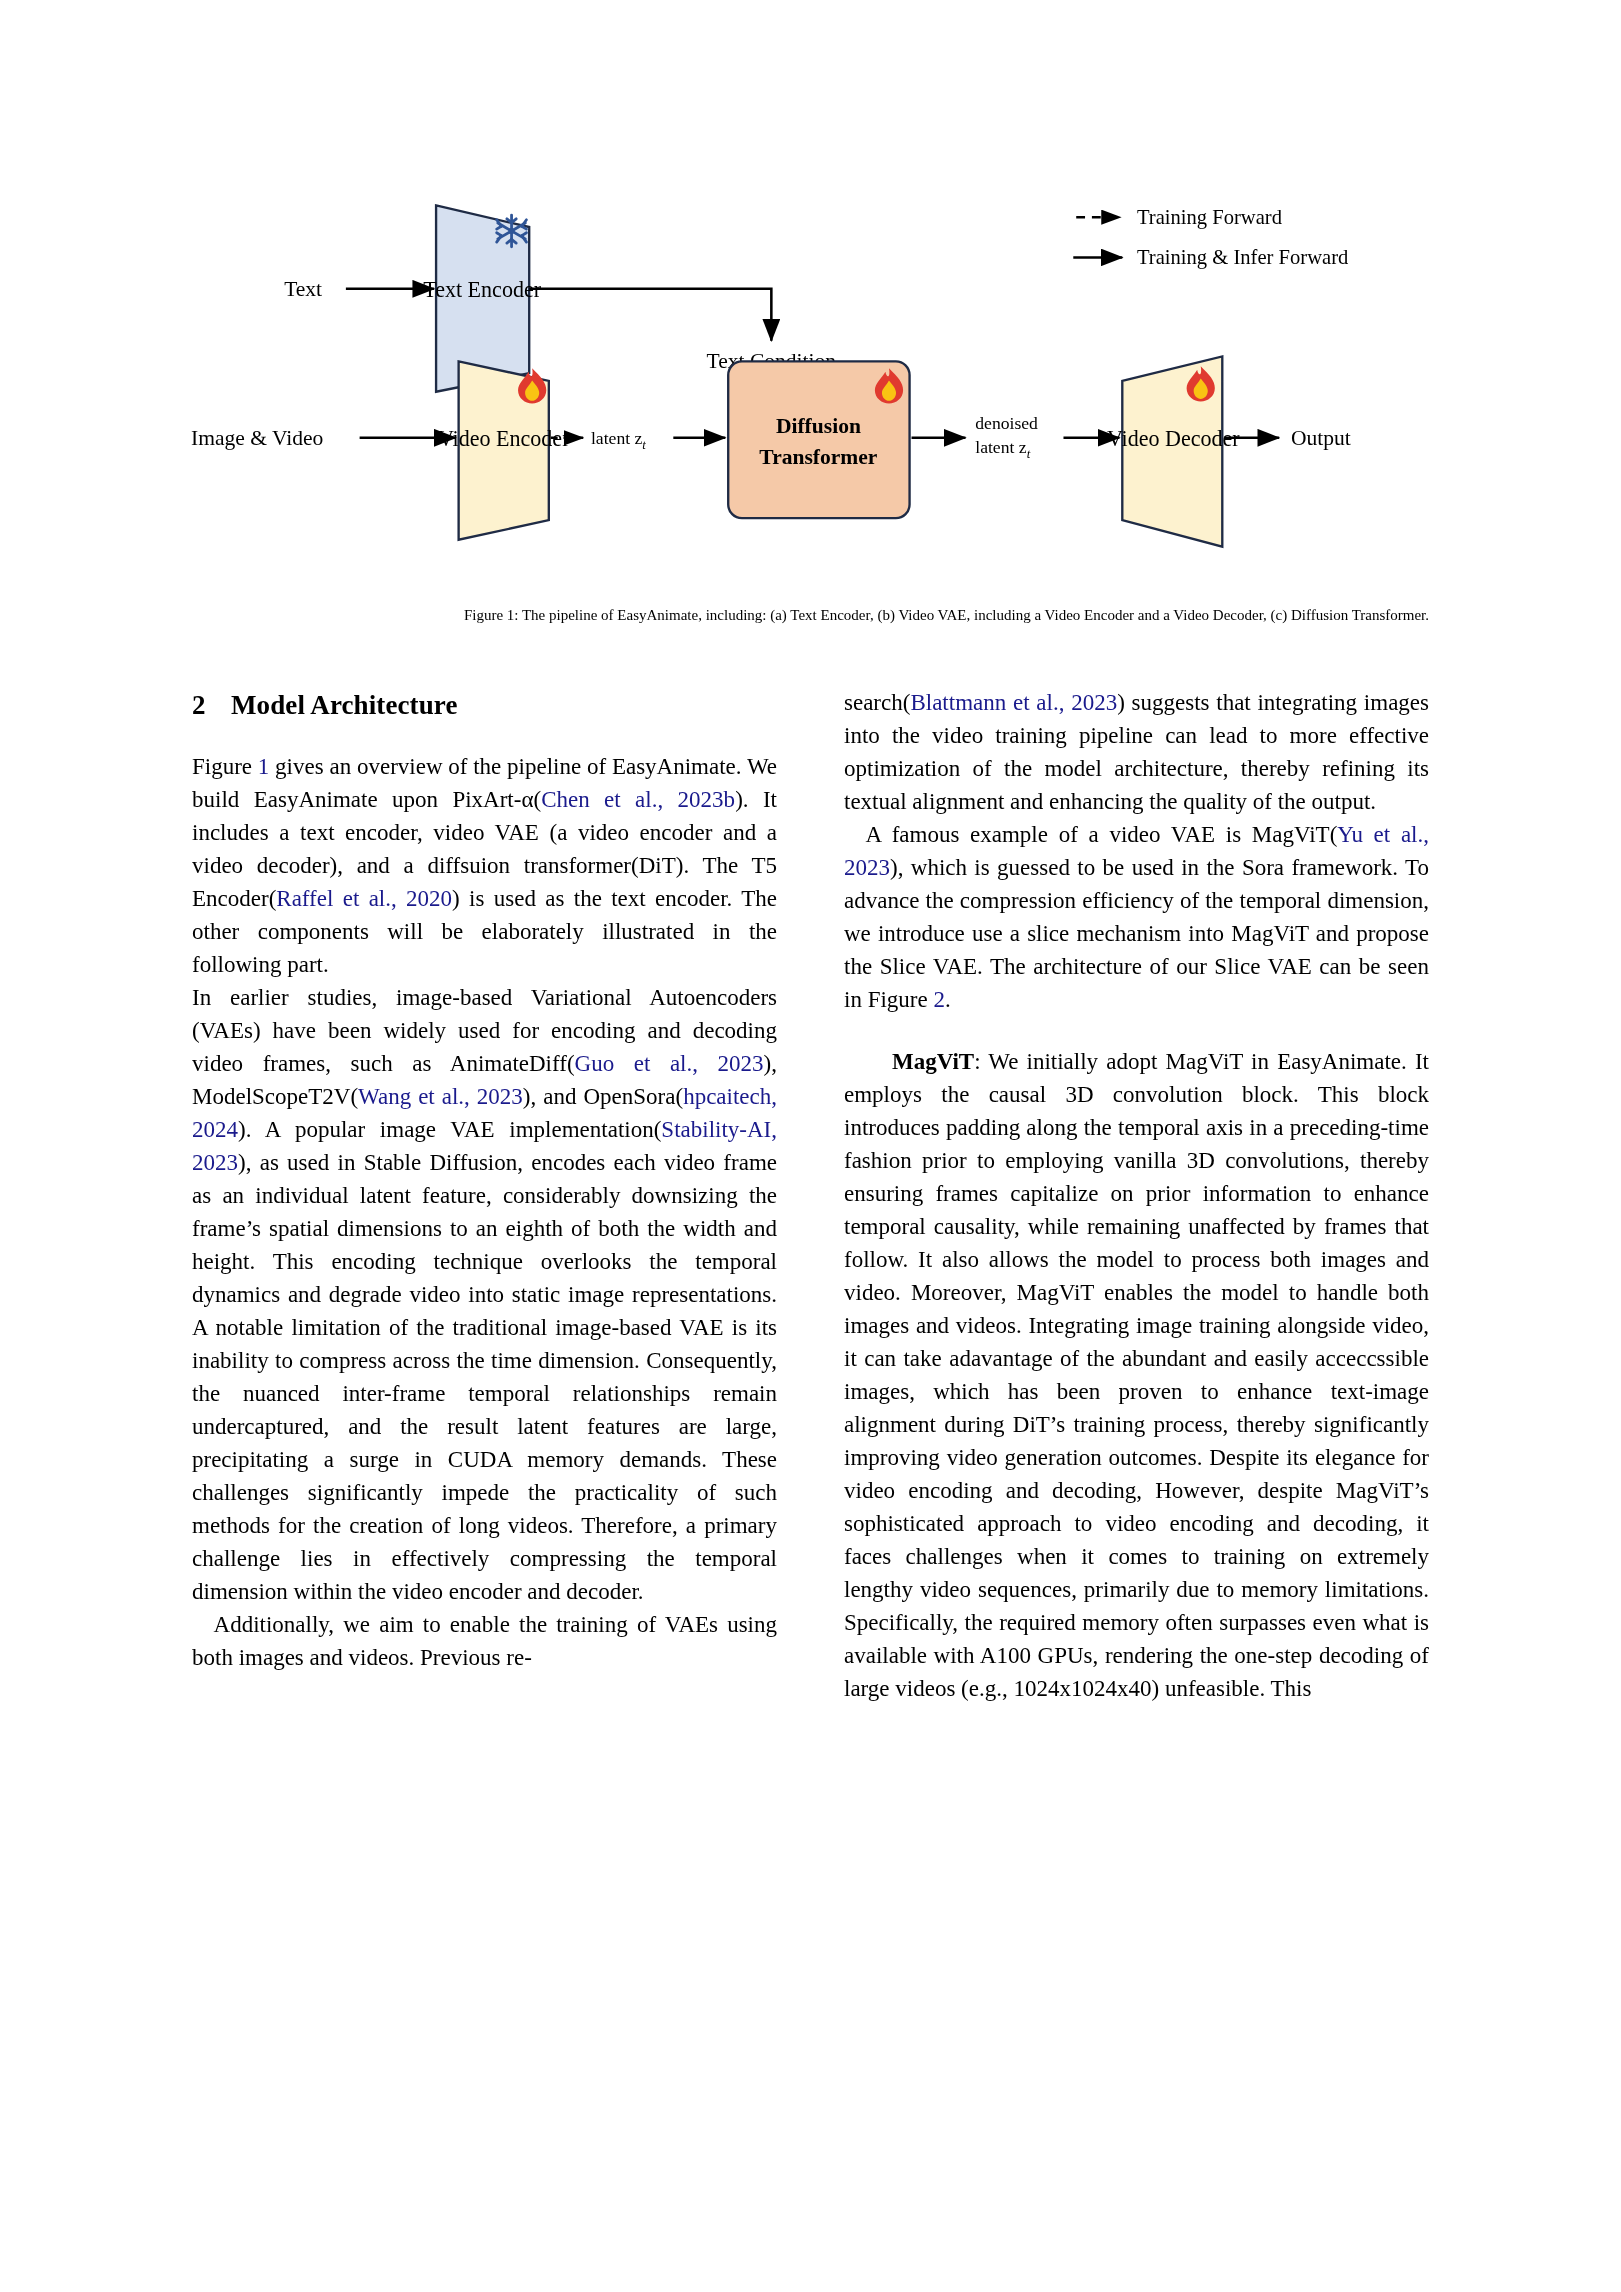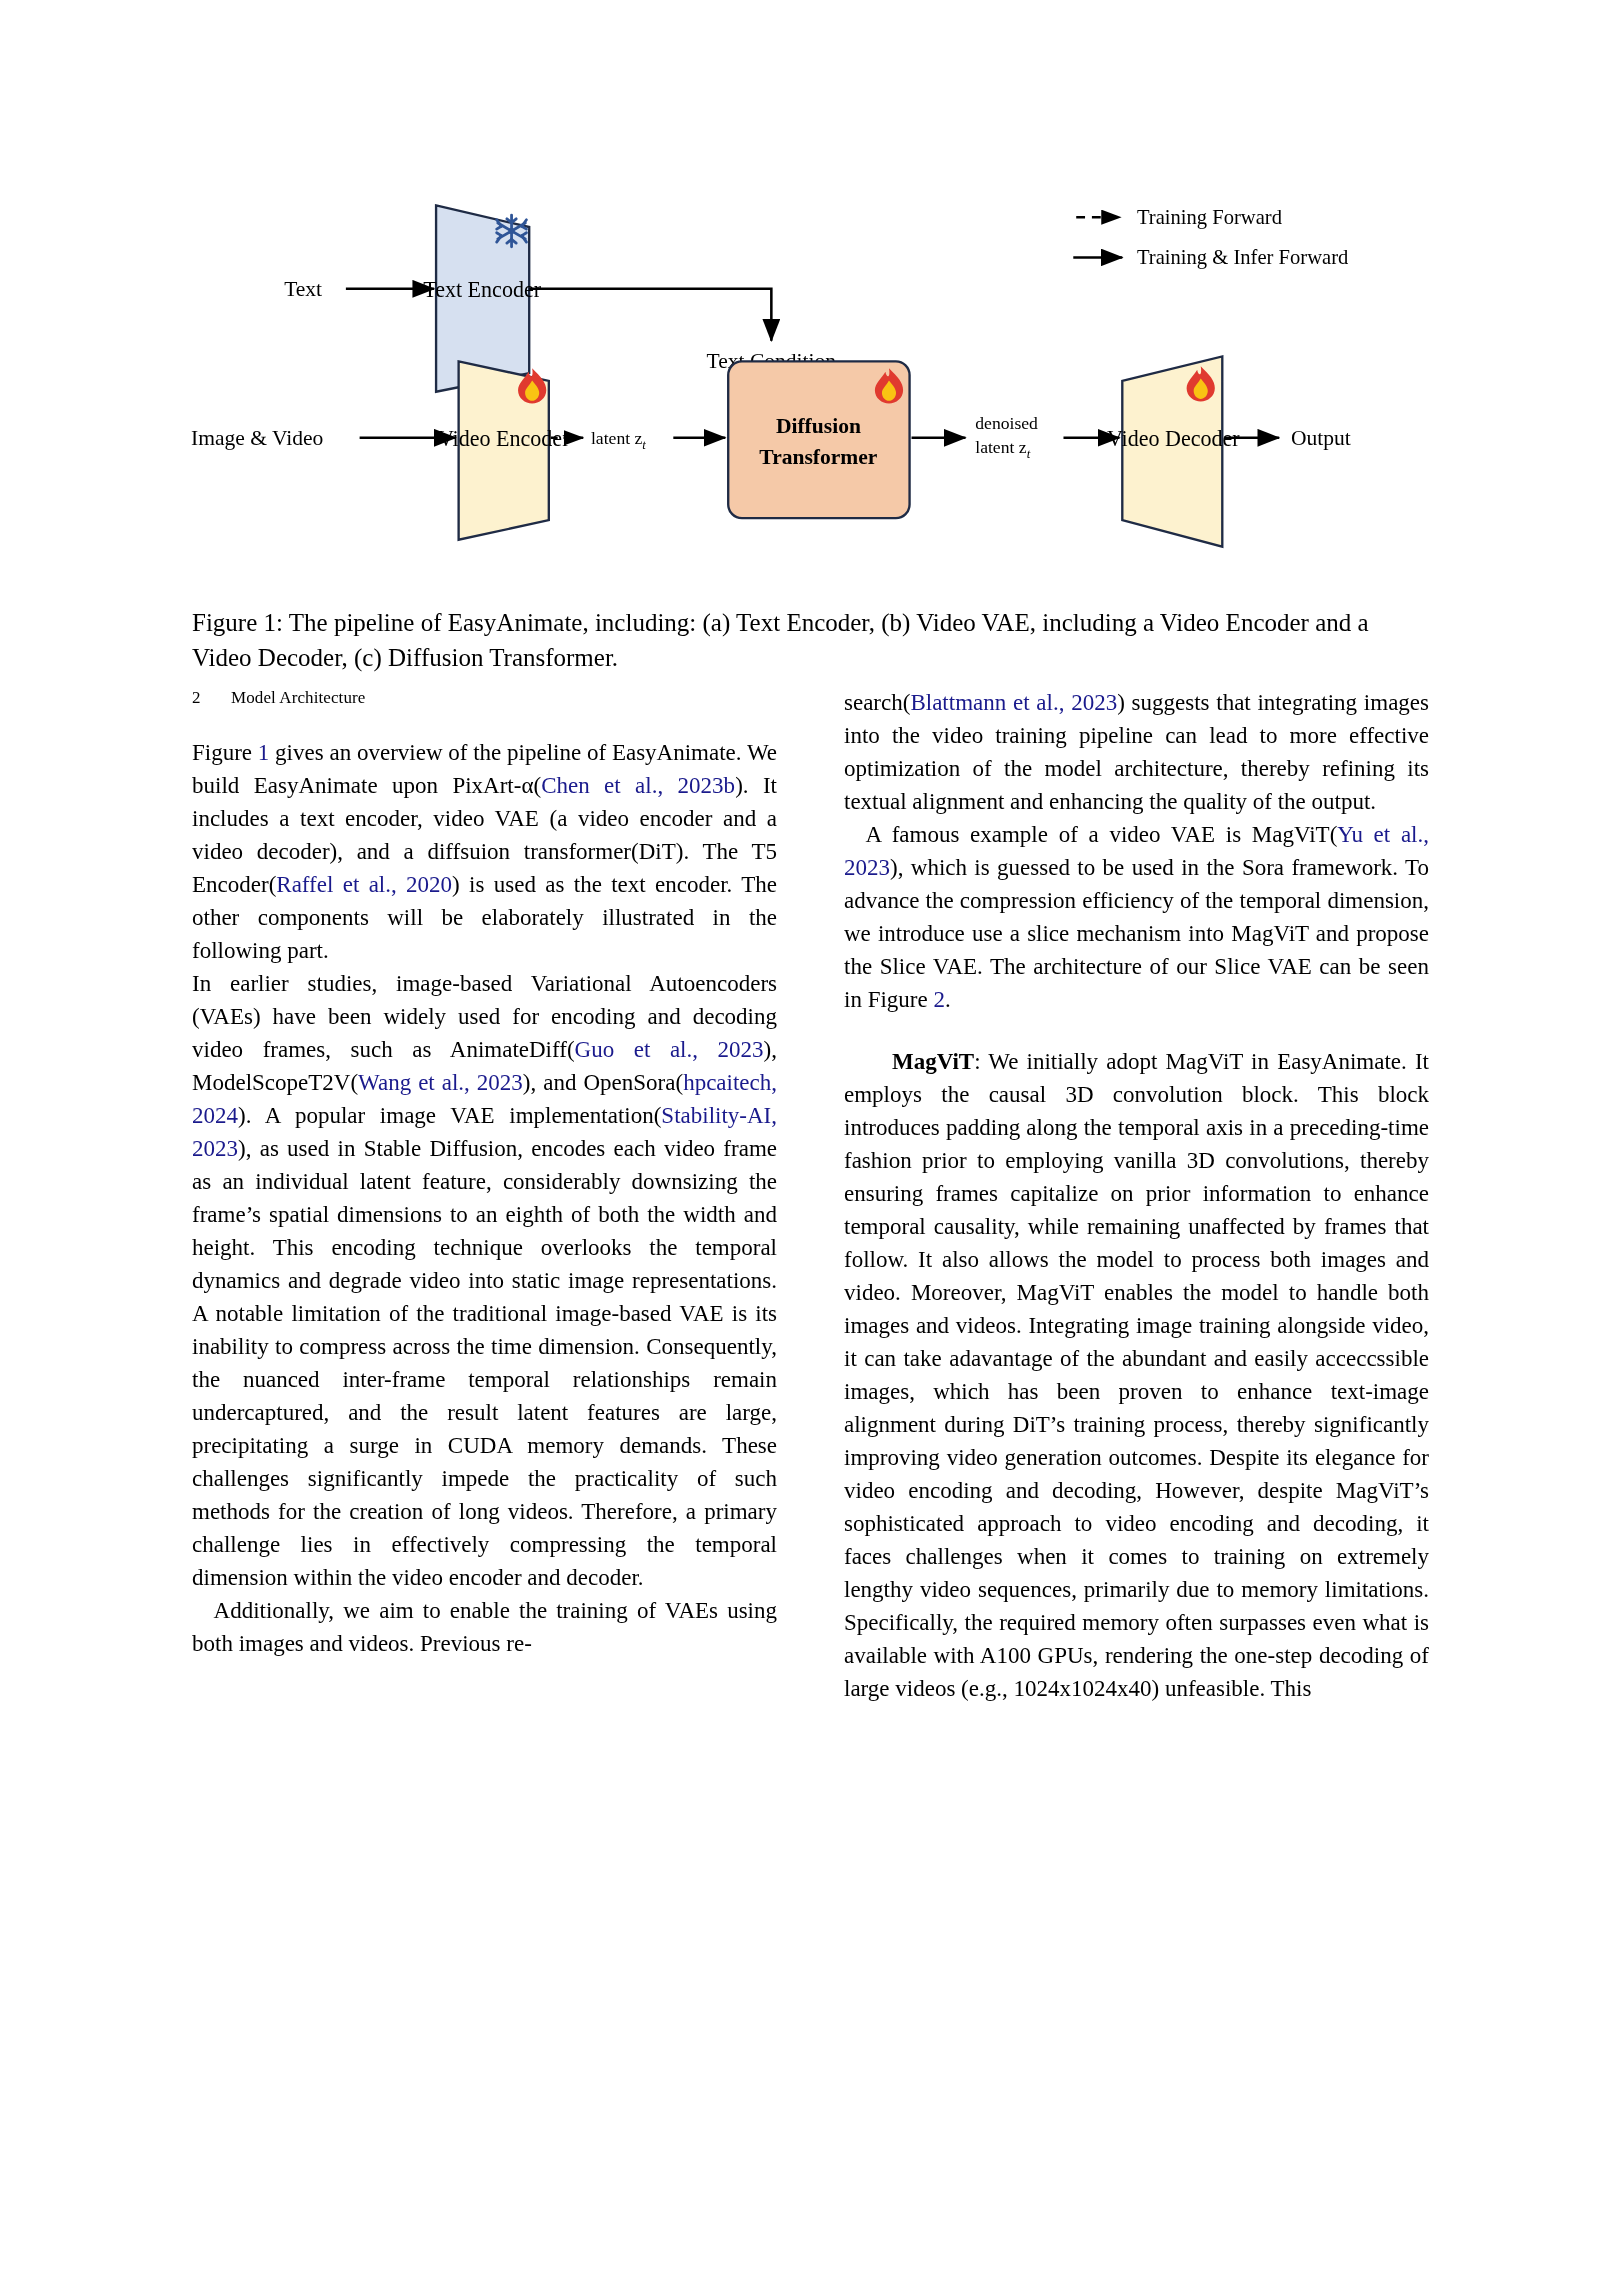--- a/index.html
+++ b/index.html
@@ -32,39 +32,39 @@
     height: 412px;
   }
   .fig-svg { display: block; }
 
   
   .caption {
     position: absolute;
     left: 192px;
     top: 605px;
     width: 1237px;
-    font-size: 25px;
+    font-size: 15px;
     line-height: 1.40;
-    text-align: left;
+    text-align: right;
   }
 
   
   .col {
     position: absolute;
     top: 686px;
     width: 585px;
     font-size: 23px;
     line-height: 1.435;
   }
   .col-left  { left: 192px; }
   .col-right { left: 844px; }
 
   h2.section {
-    font-size: 17px;
-    font-weight: normal;
+    font-size: 27px;
+    font-weight: bold;
     margin: 0 0 25.5px 0;
     letter-spacing: 0.1px;
   }
   h2.section .num { display: inline-block; min-width: 39px; }
 
   h3.subsection {
     font-size: 23.5px;
     font-weight: bold;
     margin: 33px 0 19.6px 0;
   }

